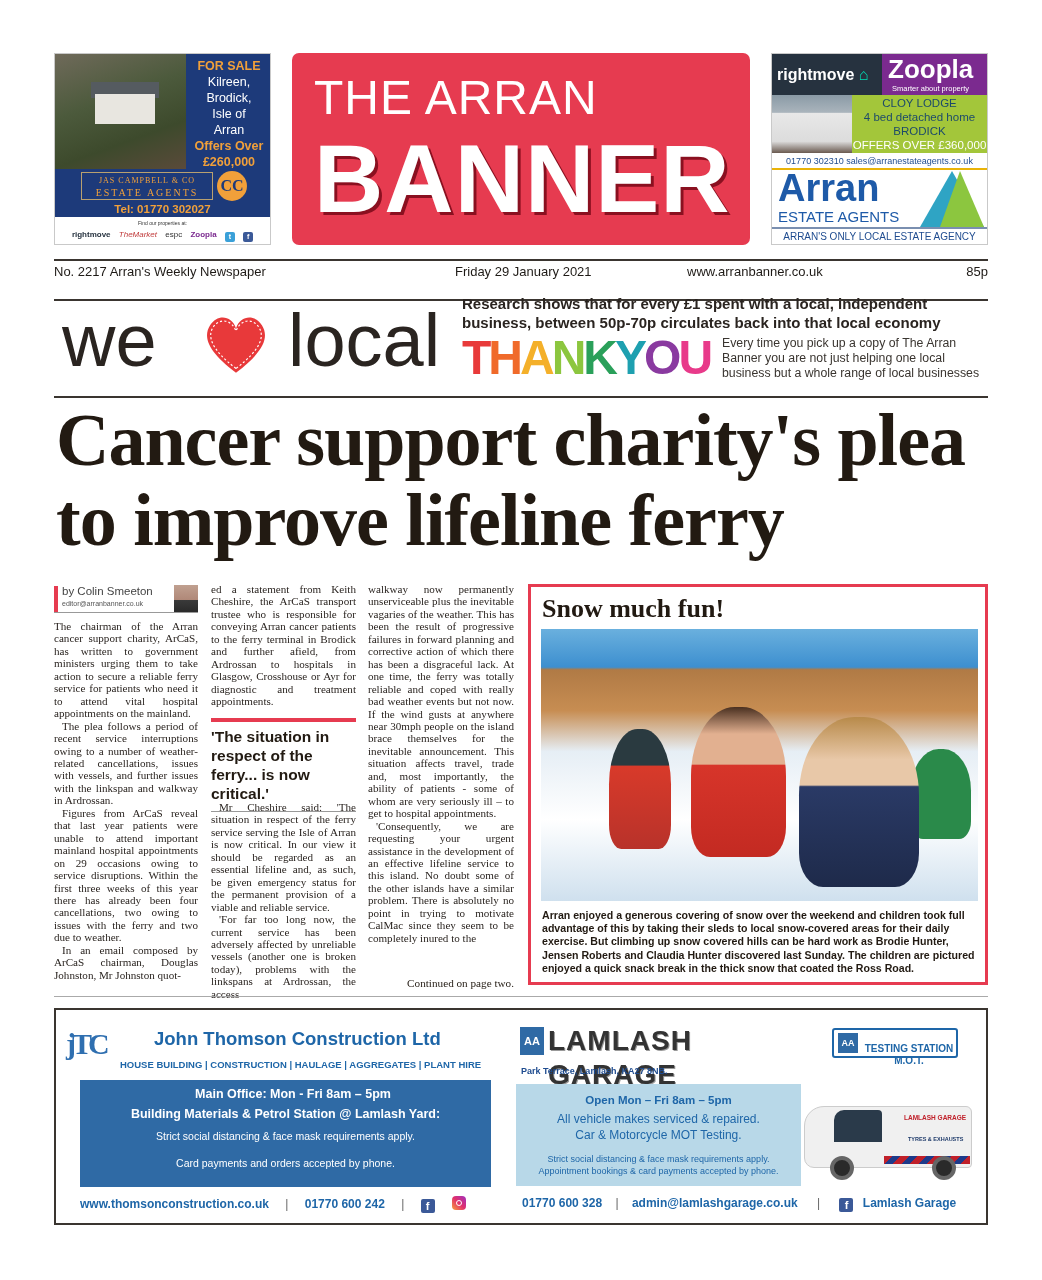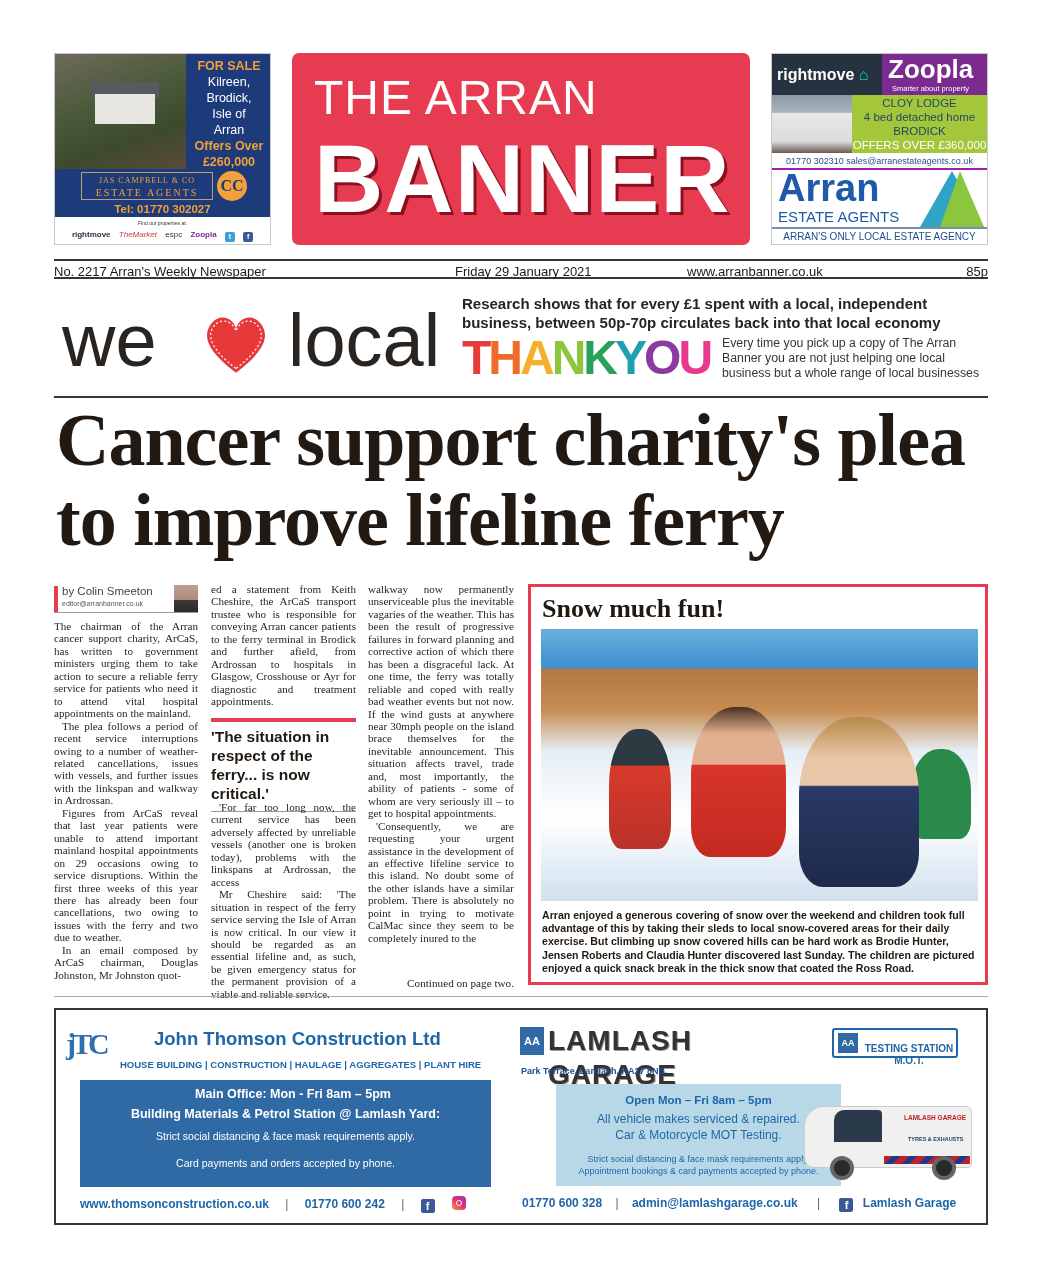--- a/index.html
+++ b/index.html
@@ -30,29 +30,29 @@
 
   
   #ad-right { left: 771px; top: 53px; width: 217px; height: 192px; border: 1px solid #c9c9c9; background: #fff; }
   #ad-right .rm { position: absolute; left: 0; top: 0; width: 110px; height: 41px; background: #26323f; color: #fff; font-weight: bold; font-size: 16px; line-height: 41px; padding-left: 5px; }
   #ad-right .zp { position: absolute; left: 110px; top: 0; width: 105px; height: 41px; background: #7b2a8f; color: #fff; }
   #ad-right .zp .z { font-size: 26px; font-weight: bold; line-height: 30px; padding-left: 6px; }
   #ad-right .zp .s { font-size: 7.5px; padding-left: 10px; line-height: 10px; }
   #ad-right .cphoto { position: absolute; left: 0; top: 41px; width: 80px; height: 58px; background: linear-gradient(180deg, #8a9aa6 0%, #aab4bc 30%, #e8e8e8 31%, #dcdcdc 80%, #6a5a50 100%); }
   #ad-right .lime { position: absolute; left: 80px; top: 41px; width: 135px; height: 58px; background: #a3c63a; text-align: center; font-size: 11.5px; line-height: 14px; color: #1d4a6a; padding-top: 1px; }
   #ad-right .lime .off { color: #fff; }
-  #ad-right .contact { position: absolute; left: 0; top: 100px; width: 215px; text-align: center; font-size: 9px; color: #1e4b8f; border-bottom: 2px solid #a21caf; line-height: 14px; }
+  #ad-right .contact { position: absolute; left: 0; top: 100px; width: 215px; text-align: center; font-size: 9px; color: #1e4b8f; border-bottom: 2px solid #eab308; line-height: 14px; }
   #ad-right .arran { position: absolute; left: 6px; top: 114px; font-size: 38px; color: #1e5aa8; font-weight: bold; line-height: 40px; }
   #ad-right .ea { position: absolute; left: 6px; top: 154px; font-size: 15px; color: #1e5aa8; line-height: 18px; }
   #ad-right .tri { position: absolute; left: 148px; top: 117px; width: 0; height: 0; border-left: 32px solid transparent; border-right: 32px solid transparent; border-bottom: 56px solid #2fa4c4; }
   #ad-right .tri2 { position: absolute; left: 168px; top: 117px; width: 0; height: 0; border-left: 20px solid transparent; border-right: 24px solid transparent; border-bottom: 56px solid #8cc63f; }
   #ad-right .tag { position: absolute; left: 0; top: 173px; width: 215px; text-align: center; font-size: 10px; color: #1e4b8f; border-top: 2px solid #7a8fb0; line-height: 16px; }
 
   
-  #issue-bar { left: 54px; top: 259px; width: 934px; height: 20px; border-top: 2px solid #3a3530; border-bottom: 2px solid #3a3530; font-family: "Liberation Sans Narrow", "Liberation Sans", sans-serif; font-size: 13px; line-height: 21px; }
+  #issue-bar { left: 54px; top: 259px; width: 934px; height: 42px; border-top: 2px solid #3a3530; border-bottom: 2px solid #3a3530; font-family: "Liberation Sans Narrow", "Liberation Sans", sans-serif; font-size: 13px; line-height: 21px; }
   #issue-bar span { position: absolute; top: 0; }
 
   
   #we-local { left: 60px; top: 296px; width: 390px; height: 90px; }
   #we-local .we { position: absolute; left: 2px; top: 0; font-size: 74px; color: #2a2420; line-height: 90px; }
   #we-local .heart { position: absolute; left: 140px; top: 12px; width: 72px; height: 72px; }
   #we-local .local { position: absolute; left: 228px; top: 0; font-size: 74px; color: #2a2420; line-height: 90px; }
   #research { left: 462px; top: 294px; width: 526px; font-weight: bold; font-size: 15px; line-height: 19px; color: #2a2420; }
   #thankyou { left: 462px; top: 334px; font-size: 48px; font-weight: bold; line-height: 48px; letter-spacing: -3px; }
   #thankyou-note { left: 722px; top: 336px; width: 270px; font-size: 12.3px; line-height: 15px; color: #3a3530; }
@@ -107,21 +107,21 @@
   .ig-icon::after { content: ""; position: absolute; left: 4px; top: 4px; width: 4px; height: 4px; border: 1px solid #fff; border-radius: 50%; }
 
   #lg-title { position: absolute; left: 464px; top: 14px; width: 285px; height: 36px; }
   #lg-title .aa { position: absolute; left: 0; top: 3px; width: 24px; height: 28px; background: #2f6aa5; color: #fff; font-size: 11px; text-align: center; line-height: 28px; font-weight: bold; }
   #lg-title .name { position: absolute; left: 28px; top: 0; font-size: 28px; font-weight: bold; color: #333; letter-spacing: 1px; line-height: 34px; text-shadow: 1px 1px 0 #999; font-family: "Liberation Sans Narrow", "Liberation Sans", sans-serif; }
   #lg-mot { position: absolute; left: 776px; top: 18px; width: 126px; height: 30px; border: 2px solid #1e66a8; border-radius: 3px; }
   #lg-mot .aa { position: absolute; left: 4px; top: 3px; width: 20px; height: 20px; background: #2f6aa5; color: #fff; font-size: 9px; text-align: center; line-height: 20px; font-weight: bold; }
   #lg-mot .t1 { position: absolute; left: 28px; top: 1px; width: 94px; text-align: center; font-weight: bold; font-size: 10px; color: #1e66a8; line-height: 12px; margin-top: 24px; }
   #lg-mot .t2 { position: absolute; left: 28px; top: 13px; width: 94px; text-align: center; font-weight: bold; font-size: 10px; color: #1e66a8; line-height: 12px; }
   #lg-address { position: absolute; left: 465px; top: 56px; font-weight: bold; font-size: 9px; color: #1e4b8f; }
-  #lg-box { position: absolute; left: 460px; top: 74px; width: 285px; height: 102px; background: #b8d8e8; text-align: center; color: #1e66a8; margin-left: 40px; }
+  #lg-box { position: absolute; left: 460px; top: 74px; width: 285px; height: 102px; background: #b8d8e8; text-align: center; color: #1e66a8; }
   #lg-box .open { font-weight: bold; font-size: 11.5px; line-height: 16px; margin-top: 8px; }
   #lg-box .sv { font-size: 12px; line-height: 16px; margin-top: 3px; }
   #lg-box .sm { font-size: 9px; line-height: 12px; margin-top: 10px; }
   #lg-van { position: absolute; left: 748px; top: 78px; width: 170px; height: 100px; }
   #lg-van .body { position: absolute; left: 0; top: 18px; width: 168px; height: 62px; background: #f0f0f0; border-radius: 20px 6px 4px 10px; border: 1px solid #ccc; }
   #lg-van .win { position: absolute; left: 30px; top: 22px; width: 48px; height: 32px; background: #2a3a4a; border-radius: 10px 4px 0 0; }
   #lg-van .lbl { position: absolute; left: 100px; top: 26px; font-size: 6.5px; font-weight: bold; color: #c0202a; }
   #lg-van .lbl2 { position: absolute; left: 104px; top: 48px; font-size: 5.5px; font-weight: bold; color: #1e3a6a; }
   #lg-van .stripe { position: absolute; left: 80px; top: 68px; width: 86px; height: 8px; background: repeating-linear-gradient(135deg, #c0202a 0 6px, #1e3a8a 6px 12px); }
   #lg-van .wheel { position: absolute; top: 68px; width: 24px; height: 24px; border-radius: 50%; background: #2a2a2a; border: 4px solid #666; }
@@ -226,22 +226,22 @@
   <p>The plea follows a period of recent service interruptions owing to a number of weather-related cancellations, issues with vessels, and further issues with the linkspan and walkway in Ardrossan.</p>
   <p>Figures from ArCaS reveal that last year patients were unable to attend important mainland hospital appointments on 29 occasions owing to service disruptions. Within the first three weeks of this year there has already been four cancellations, two owing to issues with the ferry and two due to weather.</p>
   <p>In an email composed by ArCaS chairman, Douglas Johnston, Mr Johnston quot-</p>
 </div>
 
 <div id="col2" class="col">
   <p class="first">ed a statement from Keith Cheshire, the ArCaS transport trustee who is responsible for conveying Arran cancer patients to the ferry terminal in Brodick and further afield, from Ardrossan to hospitals in Glasgow, Crosshouse or Ayr for diagnostic and treatment appointments.</p>
 </div>
 <div id="pullquote" class="abs">'The situation in respect of the ferry... is now critical.'</div>
 <div class="col" style="left:211px;top:801px;width:145px;">
+  <p>Mr Cheshire said: 'The situation in respect of the ferry service serving the Isle of Arran is now critical. In our view it should be regarded as an essential lifeline and, as such, be given emergency status for the permanent provision of a viable and reliable service.</p>
   <p>'For far too long now, the current service has been adversely affected by unreliable vessels (another one is broken today), problems with the linkspans at Ardrossan, the access</p>
-  <p>Mr Cheshire said: 'The situation in respect of the ferry service serving the Isle of Arran is now critical. In our view it should be regarded as an essential lifeline and, as such, be given emergency status for the permanent provision of a viable and reliable service.</p>
 </div>
 
 <div id="col3" class="col">
   <p class="first">walkway now permanently unserviceable plus the inevitable vagaries of the weather. This has been the result of progressive failures in forward planning and corrective action of which there has been a disgraceful lack. At one time, the ferry was totally reliable and coped with really bad weather events but not now. If the wind gusts at anywhere near 30mph people on the island brace themselves for the inevitable announcement. This situation affects travel, trade and, most importantly, the ability of patients - some of whom are very seriously ill – to get to hospital appointments.</p>
   <p>'Consequently, we are requesting your urgent assistance in the development of an effective lifeline service to this island. No doubt some of the other islands have a similar problem. There is absolutely no point in trying to motivate CalMac since they seem to be completely inured to the</p>
 </div>
 <div id="continued" class="abs">Continued on page two.</div>
 
 <div id="snow-box" class="abs">
   <div id="snow-title">Snow much fun!</div>

